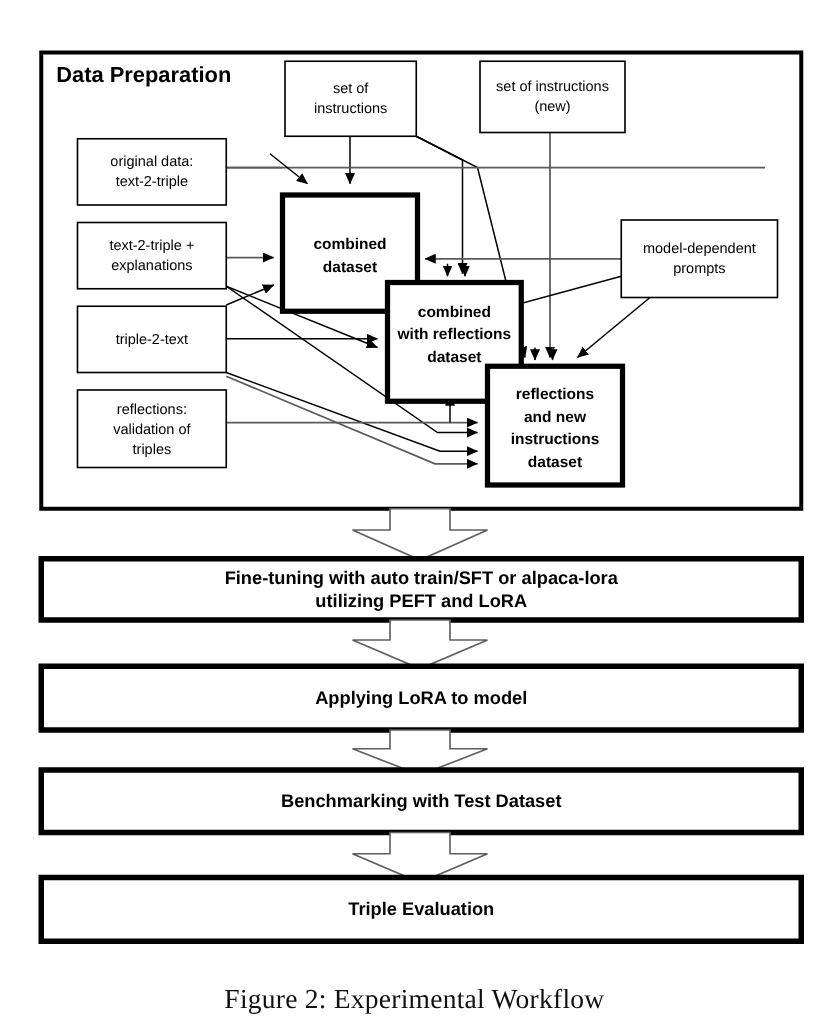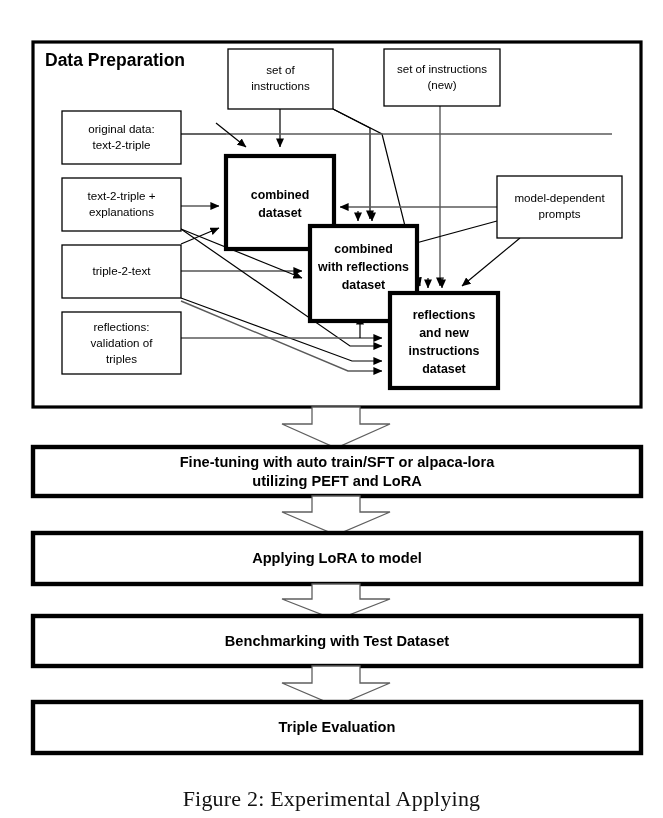--- a/index.html
+++ b/index.html
@@ -195,14 +195,14 @@
 
     <rect x="33" y="600" width="608" height="50" class="process-box box-fill"></rect>
     <text x="337" y="626" class="lbl-proc">Benchmarking with Test Dataset</text>
 
     <polygon points="312,650 360,650 360,667 390,667 336,690 282,667 312,667" class="blockarrow"></polygon>
 
     <rect x="33" y="686" width="608" height="51" class="process-box box-fill"></rect>
     <text x="337" y="712" class="lbl-proc">Triple Evaluation</text>
   </svg>
 
-  <div id="caption">Figure 2: Experimental Applying</div>
+  <div id="caption">Figure 2: Experimental Workflow</div>
 </div>
 
 </body></html>

